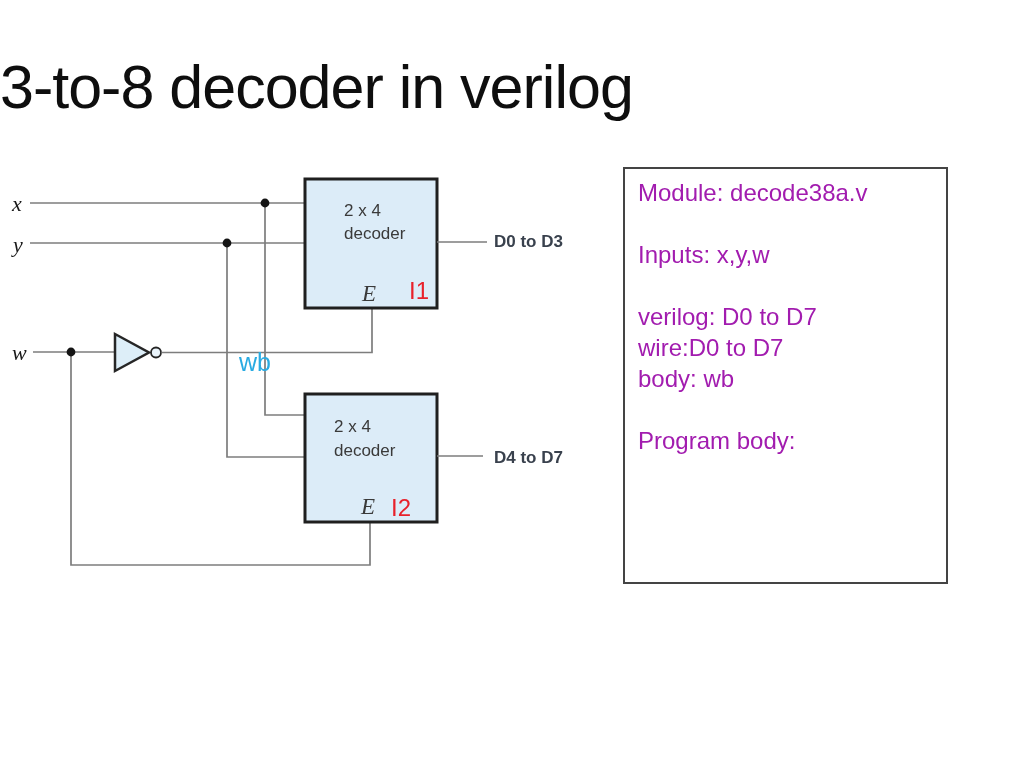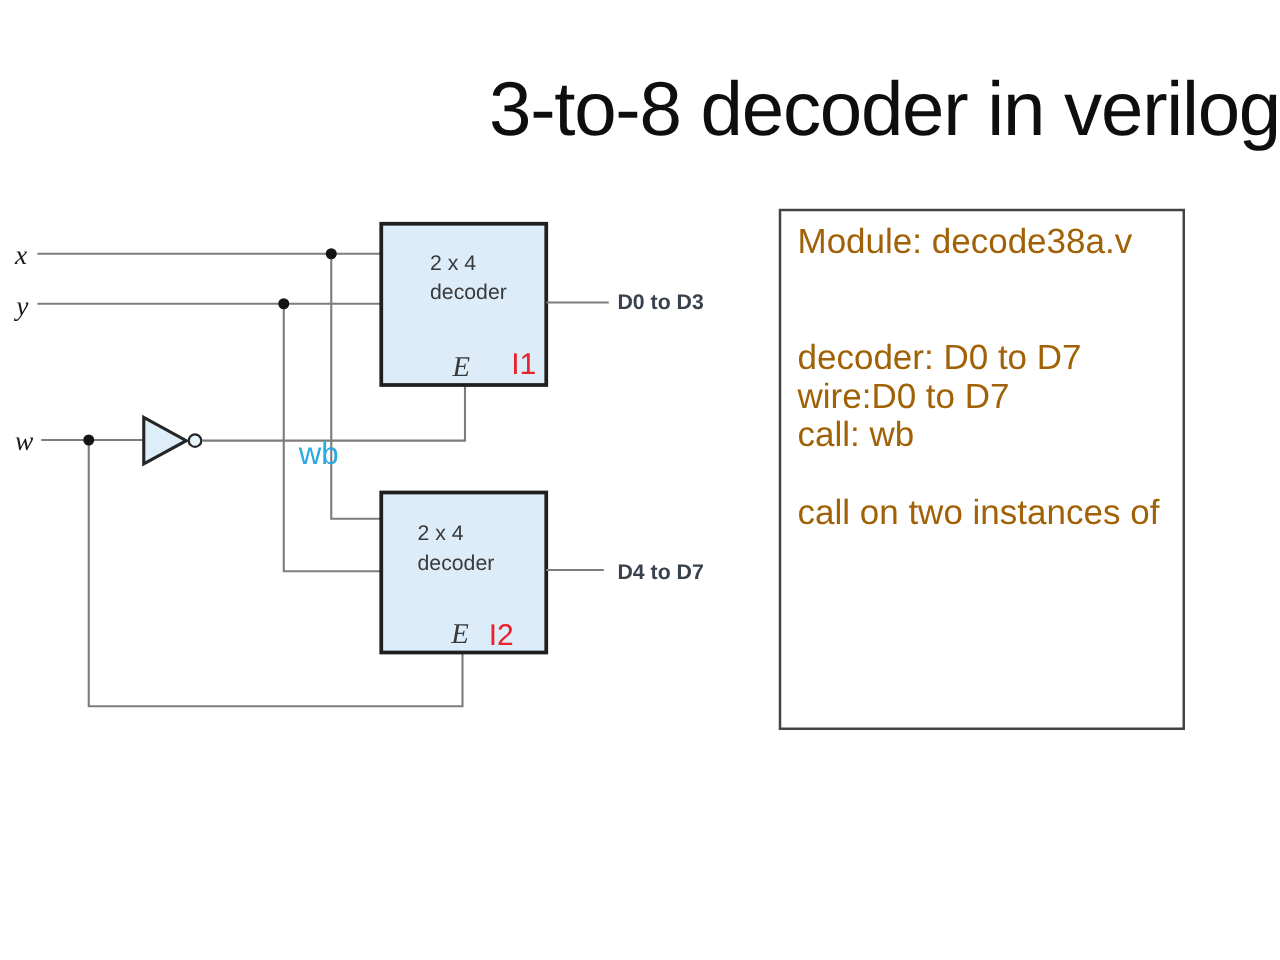--- a/index.html
+++ b/index.html
@@ -1,21 +1,21 @@
 <!DOCTYPE html>
 <html><head>
 <meta charset="utf-8">
 <style>
   html,body{margin:0;padding:0;background:#ffffff;}
   .slide{
     position:relative;width:1024px;height:768px;background:#ffffff;
     overflow:hidden;font-family:"Liberation Sans",sans-serif;
   }
   .title{
-    position:absolute;top:52px;left:0;width:1024px;text-align:right;
+    position:absolute;top:52px;left:0;width:1024px;text-align:left;
     font-size:61px;font-weight:400;color:#0e0e0e;letter-spacing:-1px;
     font-family:"Liberation Sans",sans-serif;
   }
   .circuit-svg{position:absolute;left:0;top:150px;}
   .wire{stroke:#7d7d7d;stroke-width:1.7;fill:none;}
   .gate{fill:#ddeef8;stroke:#262626;stroke-width:2.5;stroke-linejoin:miter;}
   .bubble{fill:#eaf4fb;stroke:#262626;stroke-width:1.8;}
   .block{fill:#dcecf8;stroke:#1f1f1f;stroke-width:3;}
   .dot{fill:#141414;stroke:none;}
   .io-label{font:italic 22px "Liberation Serif",serif;fill:#1a1a1a;}
@@ -23,21 +23,21 @@
   .enable{font:italic 23px "Liberation Serif",serif;fill:#3a3a3a;}
   .inst{font:24px "Liberation Sans",sans-serif;fill:#e8212b;}
   .wb{font:25px "Liberation Sans",sans-serif;fill:#29abe2;}
   .out-label{font:600 17px "Liberation Sans",sans-serif;fill:#39414d;}
   .notes{
     position:absolute;left:623px;top:167px;width:325px;height:417px;
     box-sizing:border-box;border:2px solid #444444;background:#ffffff;
     padding:8px 10px 0 13px;
   }
   .note-line{
-    font-size:28px;line-height:31px;min-height:31px;color:#a16207;
+    font-size:24px;line-height:31px;min-height:31px;color:#a21caf;
     white-space:nowrap;font-family:"Liberation Sans",sans-serif;
   }
 </style>
 </head>
 <body>
 
 <div class="slide">
 
   <div class="title">3-to-8 decoder in verilog</div>
 
@@ -78,21 +78,22 @@
     <text class="blk-label" x="334" y="456">decoder</text>
     <text class="enable" x="361" y="514">E</text>
     <text class="inst" x="391" y="516">I2</text>
     <path class="wire" d="M437 456 H483"></path>
     <text class="out-label" x="494" y="463">D4 to D7</text>
   </svg>
 
   <div class="notes">
     <div class="note-line">Module: decode38a.v</div>
     <div class="note-line"></div>
+    <div class="note-line">Inputs: x,y,w</div>
     <div class="note-line"></div>
-    <div class="note-line">decoder: D0 to D7</div>
+    <div class="note-line">verilog: D0 to D7</div>
     <div class="note-line">wire:D0 to D7</div>
-    <div class="note-line">call: wb</div>
+    <div class="note-line">body: wb</div>
     <div class="note-line"></div>
-    <div class="note-line">call on two instances of</div>
+    <div class="note-line">Program body:</div>
   </div>
 
 </div>
 
 </body></html>

